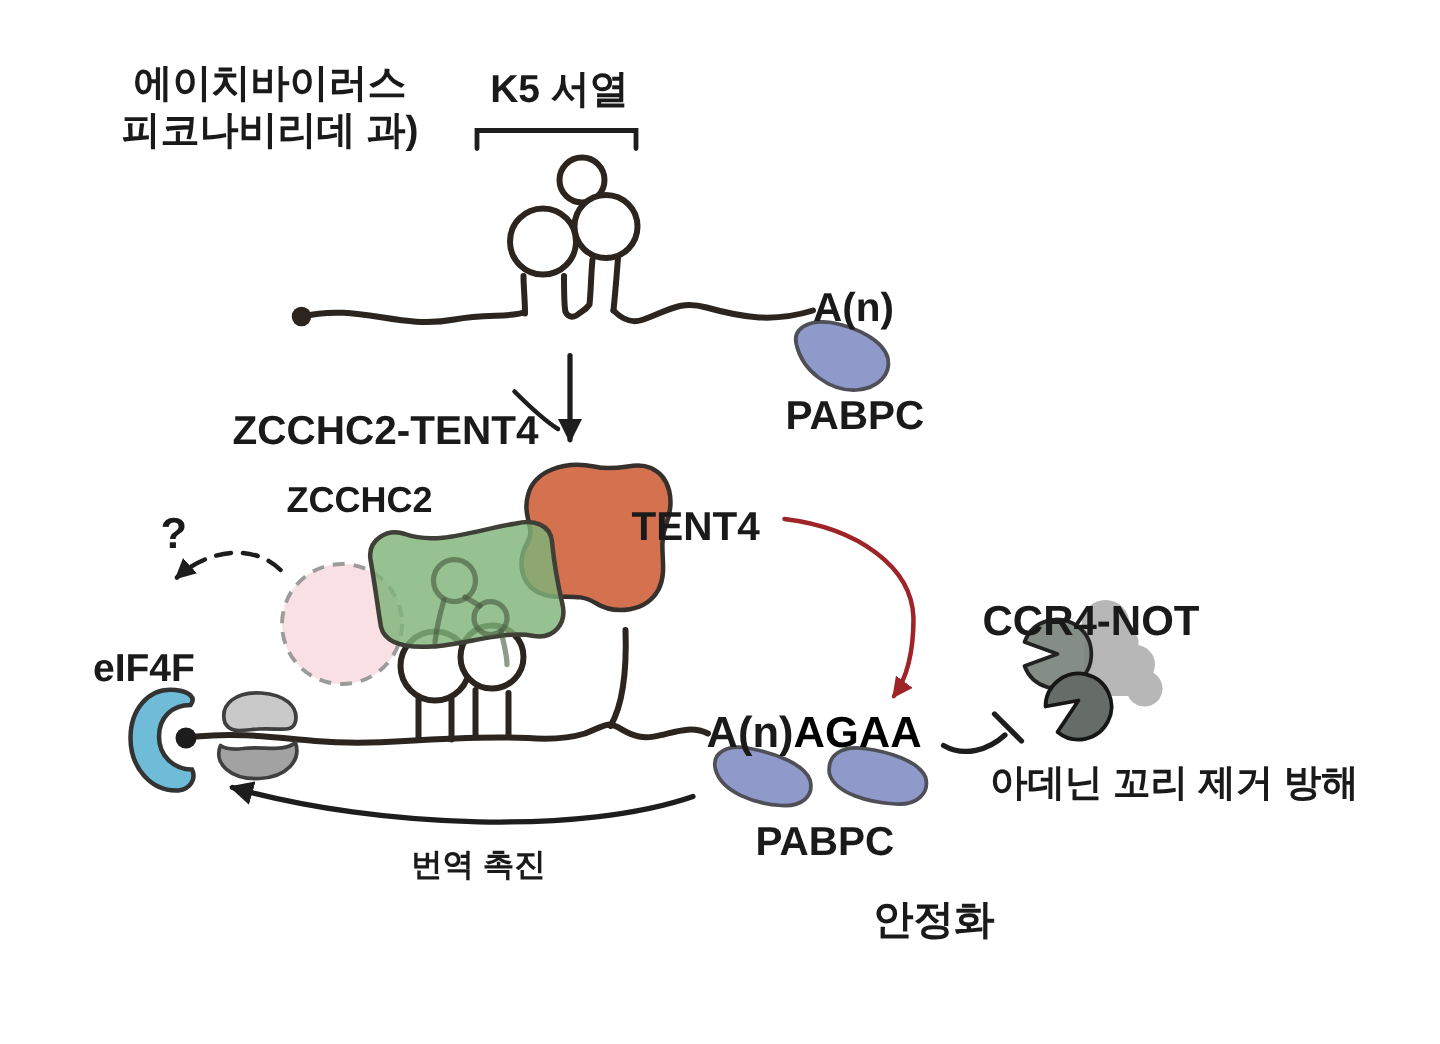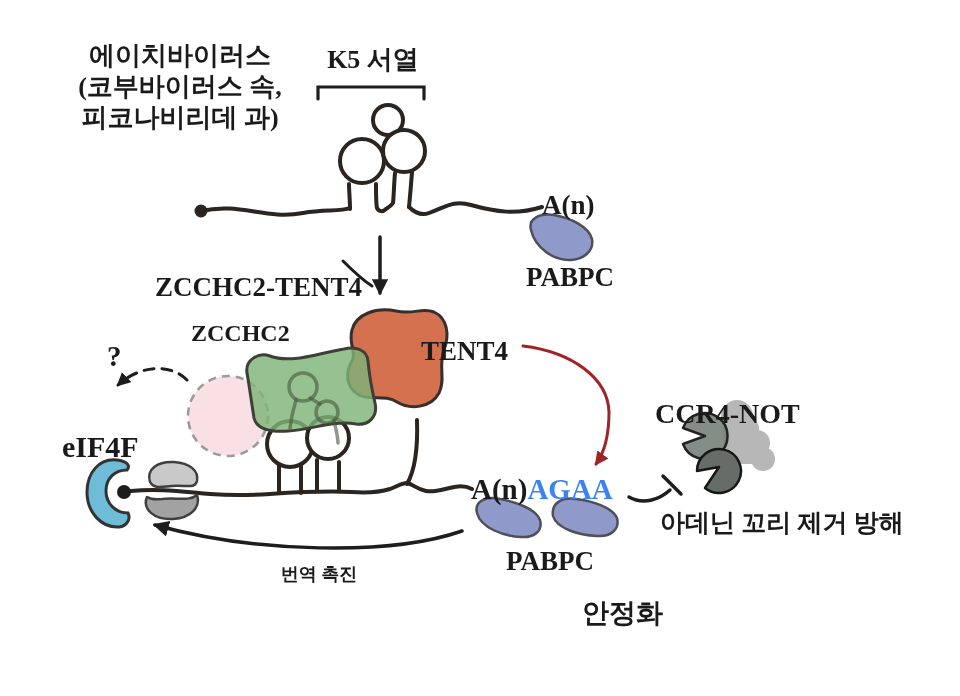--- a/index.html
+++ b/index.html
@@ -1,37 +1,37 @@
 <!DOCTYPE html>
 <html><head>
 <meta charset="utf-8">
 <style>
   html,body{margin:0;padding:0;background:#ffffff;}
   #stage{
     position:relative;width:960px;height:696px;background:#ffffff;overflow:hidden;
-    font-family:Liberation Serif, serif;color:#1a1a1a;
+    font-family:Liberation Sans, sans-serif;color:#1a1a1a;
   }
   #diagram-svg{position:absolute;left:0;top:0;}
   .lbl{position:absolute;font-weight:700;white-space:nowrap;}
-  .agaa{color:#3b82f6;}
+  .agaa{color:#000000;}
   
   .virus-annotation{left:36px;top:40px;width:288px;font-size:26px;line-height:31px;text-align:center;white-space:normal;}
   .k5-label{left:304px;top:42px;width:138px;font-size:26px;text-align:center;}
   .zcchc2-tent4-label{left:155px;top:224px;font-size:27px;margin-top:48px;}
   .an-top-label{left:542px;top:190px;font-size:27px;}
   .pabpc-top-label{left:518px;top:262px;width:104px;font-size:27px;text-align:center;}
   .zcchc2-label{left:191px;top:320px;font-size:24px;}
   .tent4-label{left:421px;top:336px;font-size:27px;}
   .q-label{left:107px;top:340px;font-size:29px;}
-  .eif4f-label{left:62px;top:430px;font-size:30px;}
+  .eif4f-label{left:62px;top:430px;font-size:26px;}
   .ccr4not-label{left:655px;top:362px;font-size:28px;margin-top:36px;}
   .an-agaa-label{left:471px;top:473px;font-size:29px;}
   .pabpc-bottom-label{left:498px;top:546px;width:104px;font-size:27px;text-align:center;}
   .mixed-note{left:660px;top:505px;font-size:25px;line-height:35px;white-space:normal;width:290px;}
-  .translation-label{left:238px;top:562px;width:162px;font-size:18px;text-align:center;}
+  .translation-label{left:238px;top:562px;width:162px;font-size:21px;text-align:center;}
   .stability-note{left:540px;top:596px;width:165px;font-size:27px;line-height:34px;text-align:center;white-space:normal;}
 </style>
 </head>
 <body>
 
 <div id="stage">
 
   <svg id="diagram-svg" width="960" height="696" viewBox="0 0 960 696">
     <defs>
       <marker id="ah" viewBox="0 0 10 10" refX="8.5" refY="5" markerWidth="4.6" markerHeight="4.6" orient="auto-start-reverse">
@@ -120,21 +120,20 @@
     <g stroke="#1d1d1d" stroke-width="3.5" fill="none" stroke-linecap="round">
       <path d="M629,497 C643,505 659,500 670,490"></path>
       <path d="M663,476 L681,494"></path>
     </g>
 
     <path d="M462,531 C390,556 255,553 155,525" stroke="#1d1d1d" stroke-width="3.5" fill="none" stroke-linecap="round" marker-end="url(#ah)"></path>
   </svg>
 
   <div class="lbl virus-annotation">
     <div>에이치바이러스</div>
-    <div>(코부바이러스 속,</div>
     <div>피코나비리데 과)</div>
   </div>
 
   <div class="lbl k5-label">K5 서열</div>
 
   <div class="lbl zcchc2-tent4-label">ZCCHC2-TENT4</div>
 
   <div class="lbl an-top-label">A(n)</div>
   <div class="lbl pabpc-top-label">PABPC</div>
 

